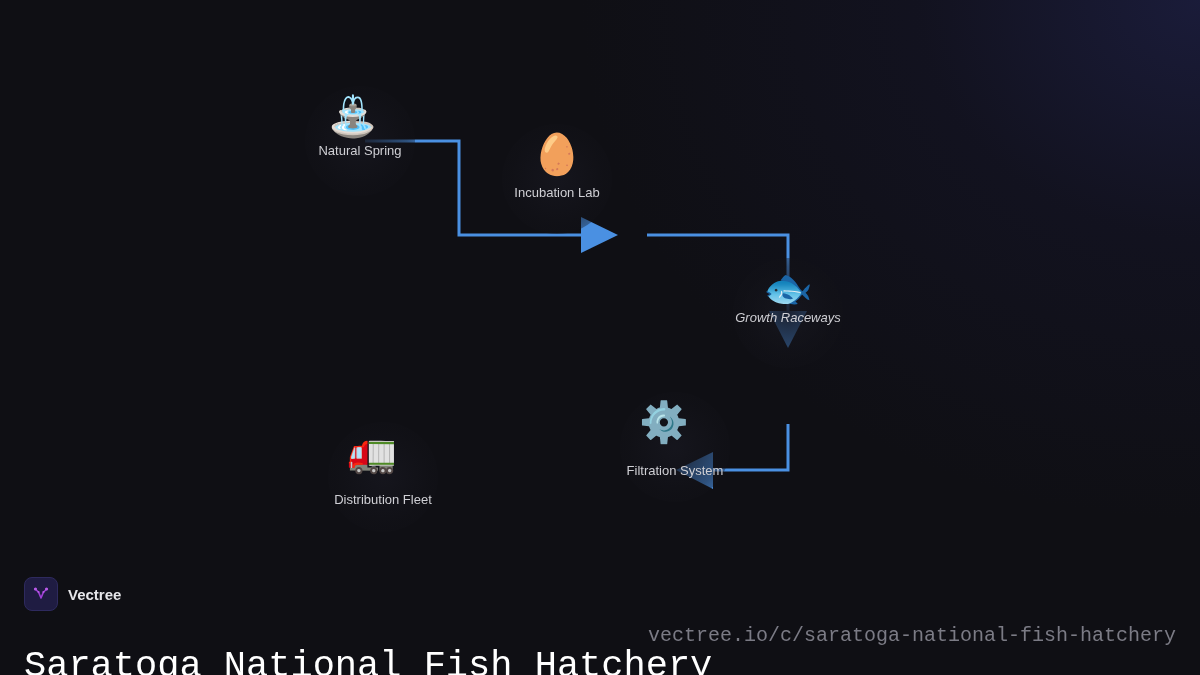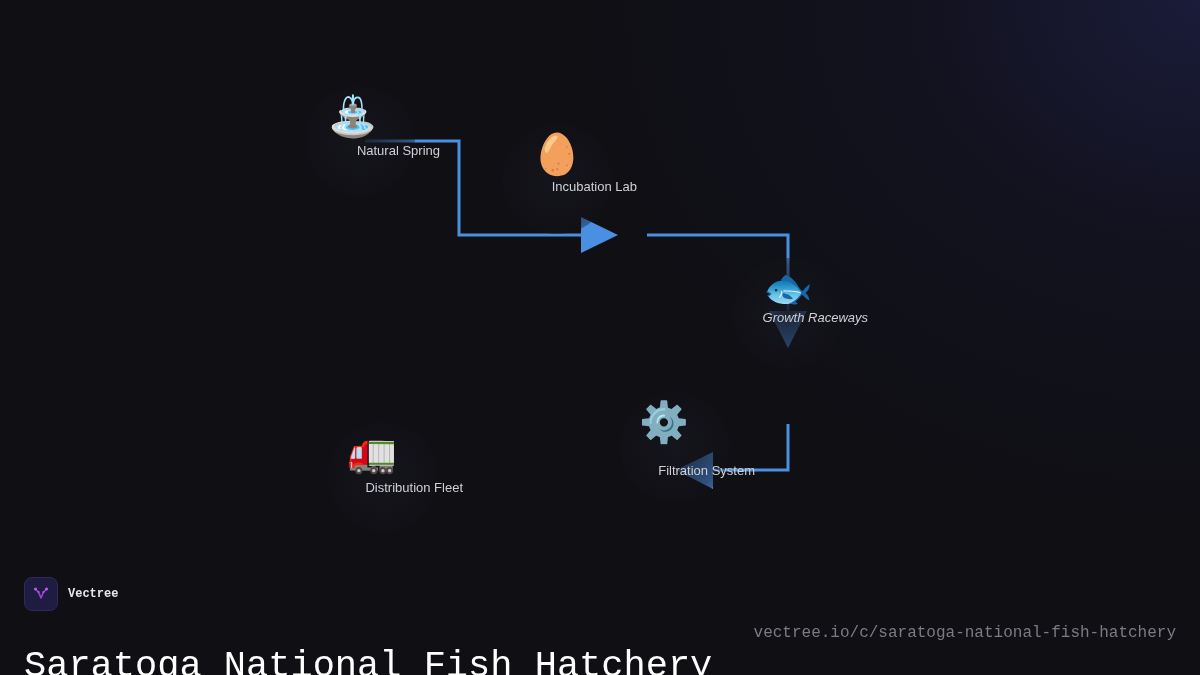--- a/index.html
+++ b/index.html
@@ -52,21 +52,20 @@
     line-height: 48px;
     height: 48px;
   }
   .node-label {
     display: block;
     margin-top: 0px;
     font-size: 13px;
     color: #cfcfd4;
     line-height: 16px;
     white-space: nowrap;
-    text-align: right;
   }
   .brand {
     position: absolute;
     left: 24px;
     top: 577px;
     display: flex;
     align-items: center;
     z-index: 3;
   }
   .brand-logo {
@@ -74,43 +73,43 @@
     height: 32px;
     border-radius: 8px;
     background: #1f1c42;
     border: 1px solid #2e2a5e;
     display: flex;
     align-items: center;
     justify-content: center;
   }
   .brand-name {
     margin-left: 10px;
-    font-family: Liberation Mono, monospace;
+    font-family: Liberation Sans, sans-serif;
     font-weight: bold;
-    font-size: 12px;
+    font-size: 15px;
     color: #e6e6ea;
   }
   .title {
     position: absolute;
     left: 24px;
     top: 642px;
     font-family: "Liberation Mono", monospace;
     font-weight: normal;
     font-size: 37px;
     line-height: 48px;
     color: #ffffff;
     white-space: nowrap;
     z-index: 3;
   }
   .url {
     position: absolute;
     right: 24px;
     top: 624px;
     font-family: "Liberation Mono", monospace;
-    font-size: 16px;
+    font-size: 20px;
     color: #7b7b85;
     white-space: nowrap;
     z-index: 3;
   }
 </style>
 </head>
 <body>
 
 <div class="canvas">
 
@@ -134,39 +133,39 @@
 
   <div class="node" style="left:360px; top:92px;">
     <div class="node-glow"></div>
     <span class="node-icon" style="margin-left:-14px;">⛲</span>
     <span class="node-label" style="margin-top:3px;">Natural Spring</span>
   </div>
 
   <div class="node" style="left:557px; top:130px;">
     <div class="node-glow"></div>
     <span class="node-icon">🥚</span>
-    <span class="node-label" style="margin-top:1px;">Incubation Lab</span>
+    <span class="node-label" style="margin-top:7px;">Incubation Lab</span>
   </div>
 
   <div class="node" style="left:788px; top:264px;">
     <div class="node-glow"></div>
     <span class="node-icon">🐟</span>
     <span class="node-label" style="margin-top:-2px;font-style:italic;">Growth Raceways</span>
   </div>
 
   <div class="node" style="left:675px; top:398px;">
     <div class="node-glow"></div>
     <span class="node-icon" style="margin-left:-22px;">⚙️</span>
     <span class="node-label" style="margin-top:17px;">Filtration System</span>
   </div>
 
   <div class="node" style="left:383px; top:428px;">
     <div class="node-glow"></div>
     <span class="node-icon" style="margin-left:-22px;">🚛</span>
-    <span class="node-label" style="margin-top:4px;">Distribution Fleet</span>
+    <span class="node-label" style="margin-top:16px;">Distribution Fleet</span>
   </div>
 
   <div class="brand">
     <div class="brand-logo">
       <svg width="20" height="20" viewBox="0 0 20 20">
         <path d="M4 5 L7.5 8 L10 14 L12.5 8 L16 5" fill="none" stroke="#a040d8" stroke-width="1.6" stroke-linecap="round" stroke-linejoin="round"></path>
         <circle cx="4.5" cy="5" r="1.6" fill="#b85ae8"></circle>
         <circle cx="15.5" cy="5" r="1.6" fill="#b85ae8"></circle>
         <circle cx="7.5" cy="8" r="1.1" fill="#b85ae8"></circle>
         <circle cx="12.5" cy="8" r="1.1" fill="#b85ae8"></circle>

